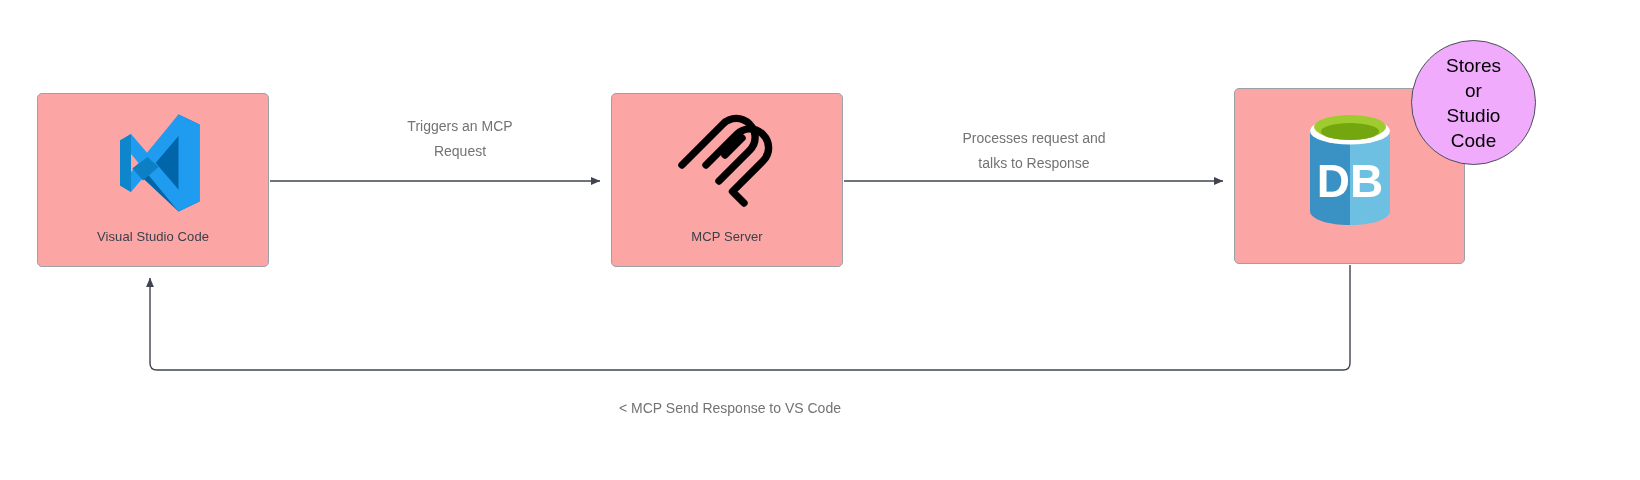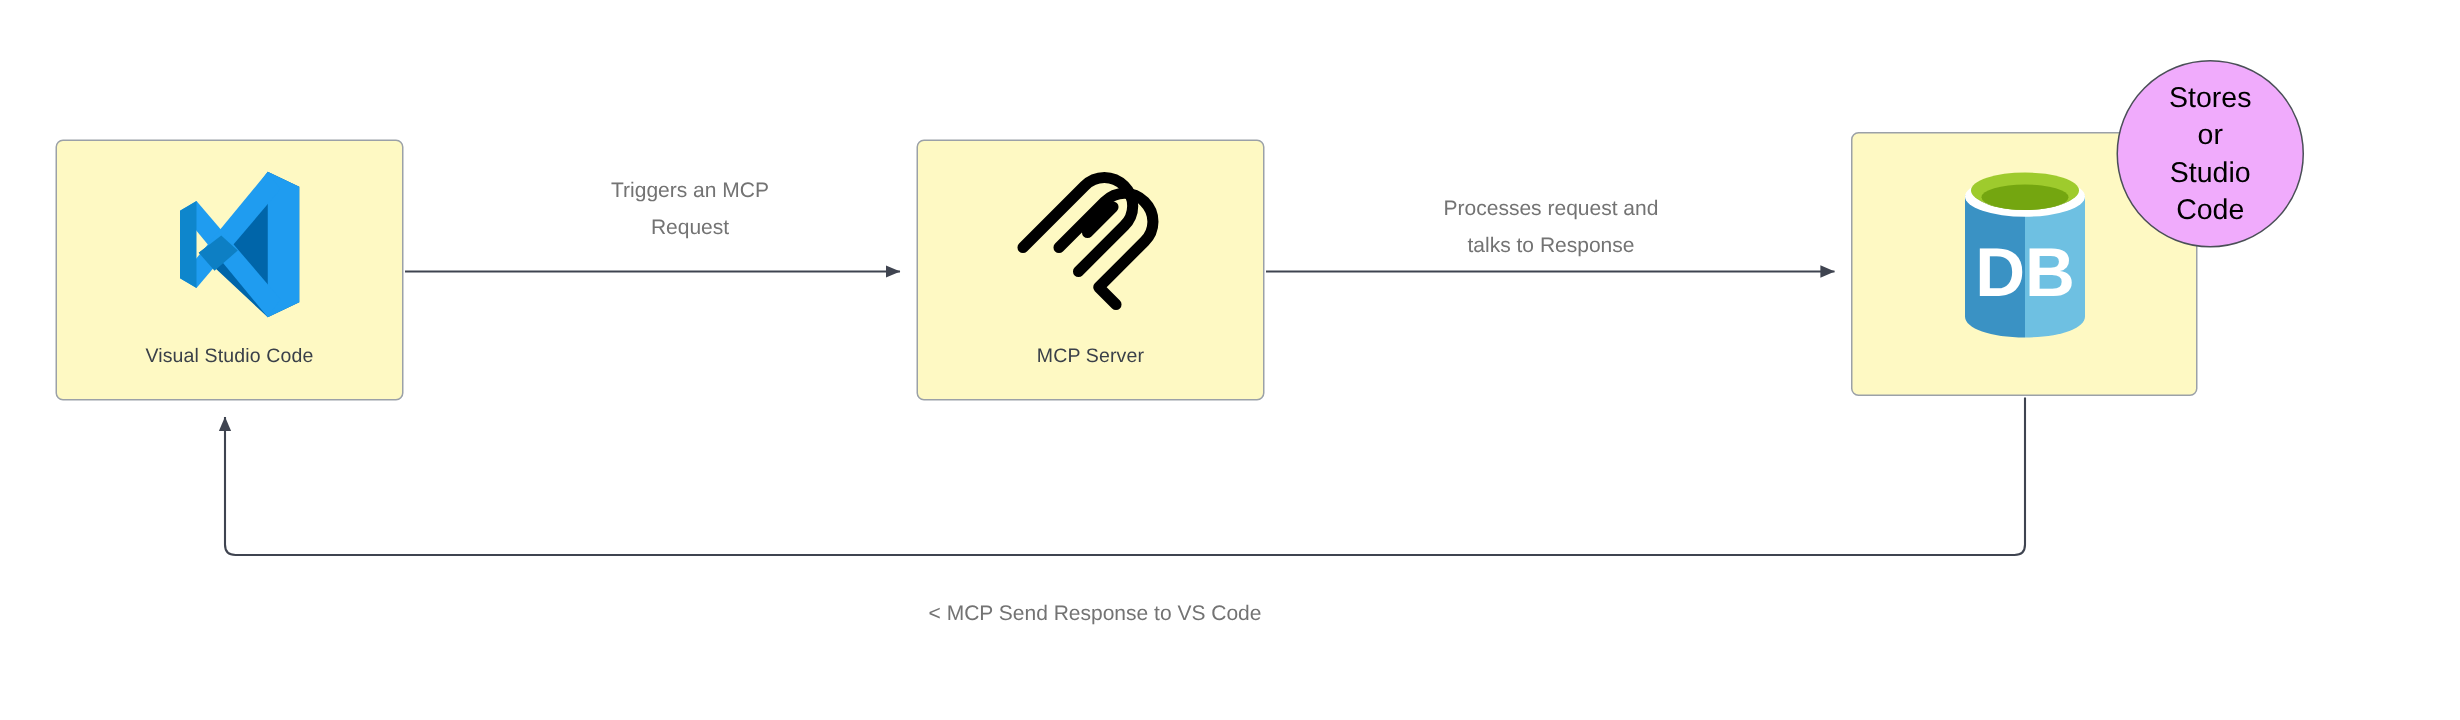--- a/index.html
+++ b/index.html
@@ -24,21 +24,21 @@
     position: absolute;
     left: 0;
     top: 0;
     width: 1640px;
     height: 480px;
   }
   
   .node {
     position: absolute;
     box-sizing: border-box;
-    background: #fef9c3;
+    background: #fca5a5;
     border: 1px solid #9ba1a8;
     border-radius: 5px;
     display: flex;
     flex-direction: column;
     align-items: center;
     justify-content: flex-start;
   }
   .node-label {
     position: absolute;
     left: 0;

